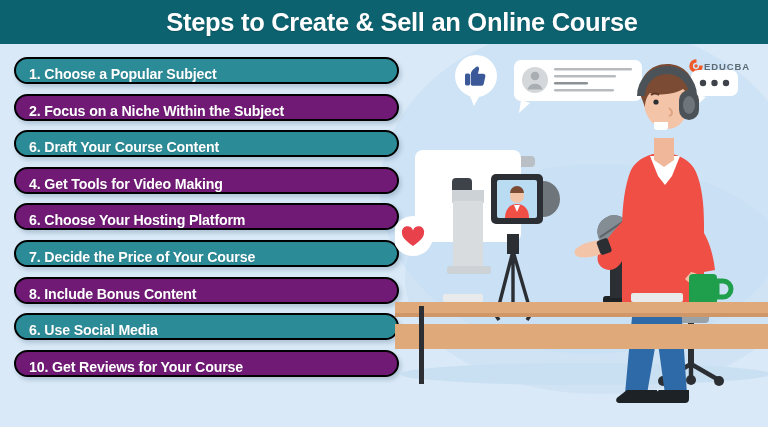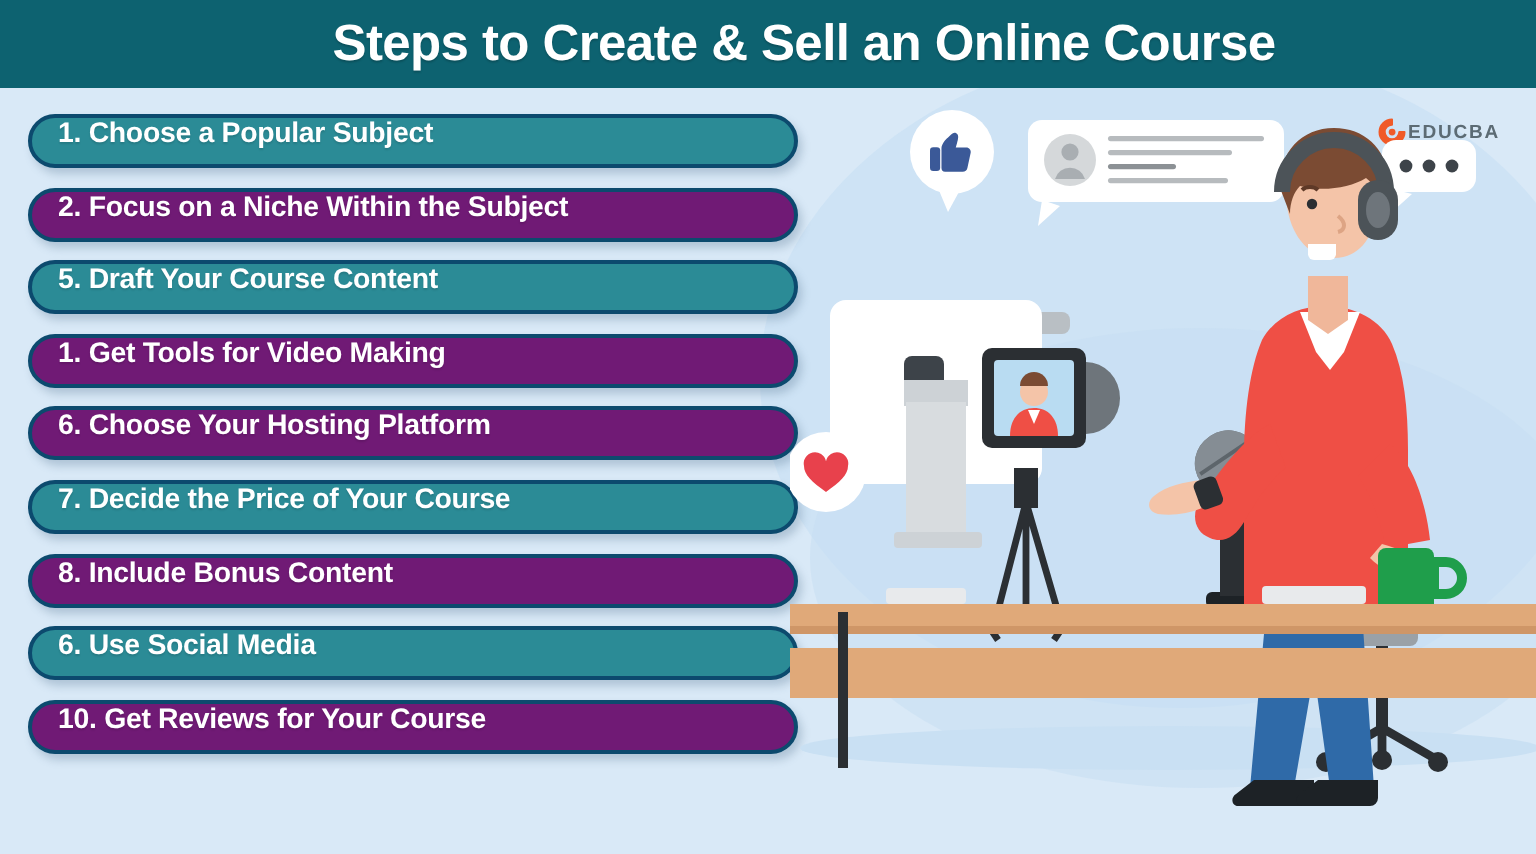--- a/index.html
+++ b/index.html
@@ -66,22 +66,22 @@
     position:absolute;
     left:14px; top:13px;
     width:385px;
     display:flex; flex-direction:column;
     gap:9.6px;
   }
   .step-pill {
     position:relative;
     height:27px;
     border-radius:14px;
-    border:2px solid #0c4a6e;
-    display:flex; align-items:flex-start;
+    border:2px solid #000000;
+    display:flex; align-items:flex-end;
     padding-left:13px;
     box-shadow:2px 3px 4px rgba(90,120,150,.33);
   }
   .step-pill.dark  { background:#2b8b96; }
   .step-pill.light { background:#701a75; }
   .step-label {
     color:#ffffff;
     font-size:14.2px;
     font-weight:bold;
     letter-spacing:-0.15px;
@@ -134,24 +134,24 @@
     </div>
 
     <div class="steps">
       <div class="step-pill dark">
           <span class="step-label">1. Choose a Popular Subject</span>
         </div>
       <div class="step-pill light">
           <span class="step-label">2. Focus on a Niche Within the Subject</span>
         </div>
       <div class="step-pill dark">
-          <span class="step-label">5. Draft Your Course Content</span>
-        </div>
-      <div class="step-pill light">
-          <span class="step-label">1. Get Tools for Video Making</span>
+          <span class="step-label">6. Draft Your Course Content</span>
+        </div>
+      <div class="step-pill light">
+          <span class="step-label">4. Get Tools for Video Making</span>
         </div>
       <div class="step-pill light">
           <span class="step-label">6. Choose Your Hosting Platform</span>
         </div>
       <div class="step-pill dark">
           <span class="step-label">7. Decide the Price of Your Course</span>
         </div>
       <div class="step-pill light">
           <span class="step-label">8. Include Bonus Content</span>
         </div>

